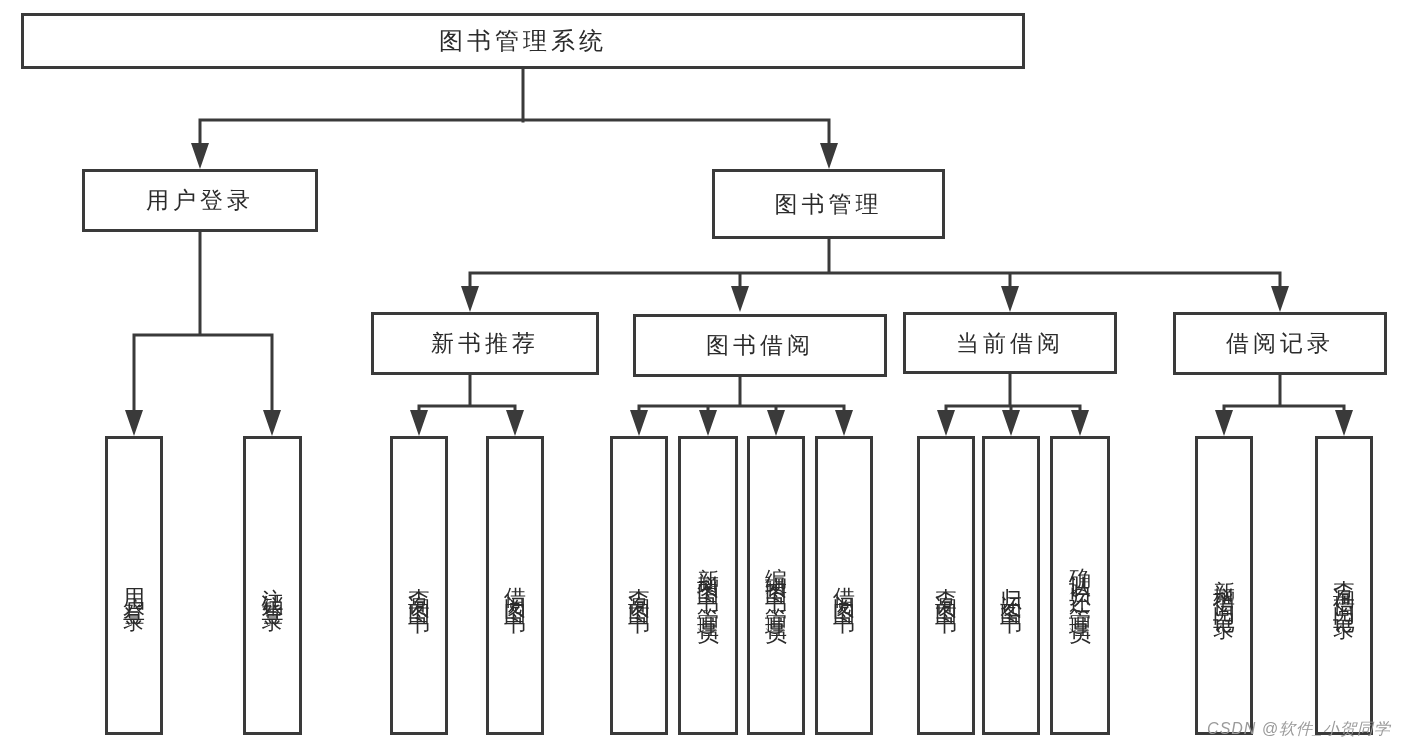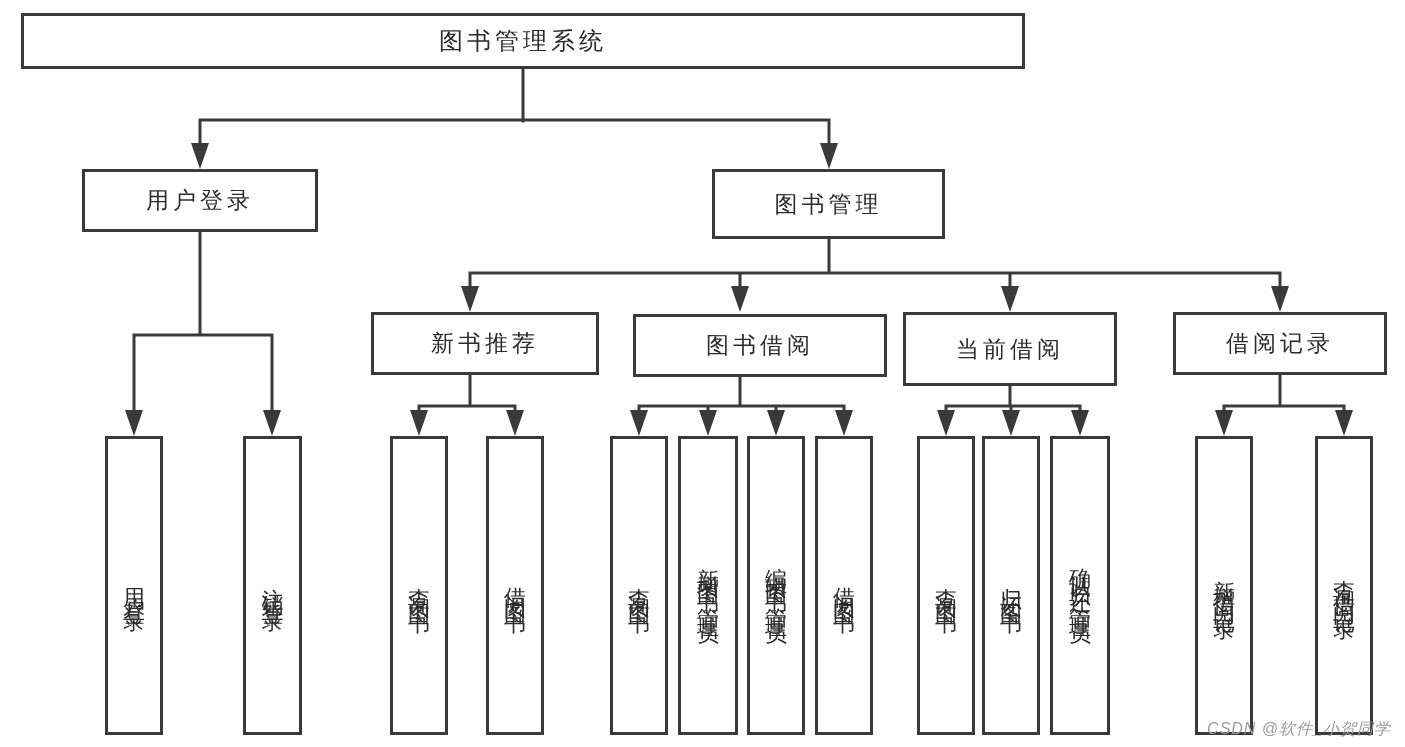--- a/index.html
+++ b/index.html
@@ -96,21 +96,21 @@
   <div class="node h-node" style="left:712px; top:169px; width:233px; height:70px;">
     <span>图书管理</span>
   </div>
 
   <div class="node h-node" style="left:362px; top:312px; width:228px; height:63px;margin-left:9px;">
     <span>新书推荐</span>
   </div>
   <div class="node h-node" style="left:633px; top:314px; width:254px; height:63px;text-align:right;">
     <span>图书借阅</span>
   </div>
-  <div class="node h-node" style="left:903px; top:312px; width:214px; height:74px;">
+  <div class="node h-node" style="left:903px; top:312px; width:214px; height:62px;">
     <span>当前借阅</span>
   </div>
   <div class="node h-node" style="left:1173px; top:312px; width:214px; height:63px;">
     <span>借阅记录</span>
   </div>
 
   <div class="node v-node" style="left:105px; top:436px; width:58px; height:299px;">
     <span class="v-label">用户登录</span>
   </div>
   <div class="node v-node" style="left:243px; top:436px; width:59px; height:299px;">

